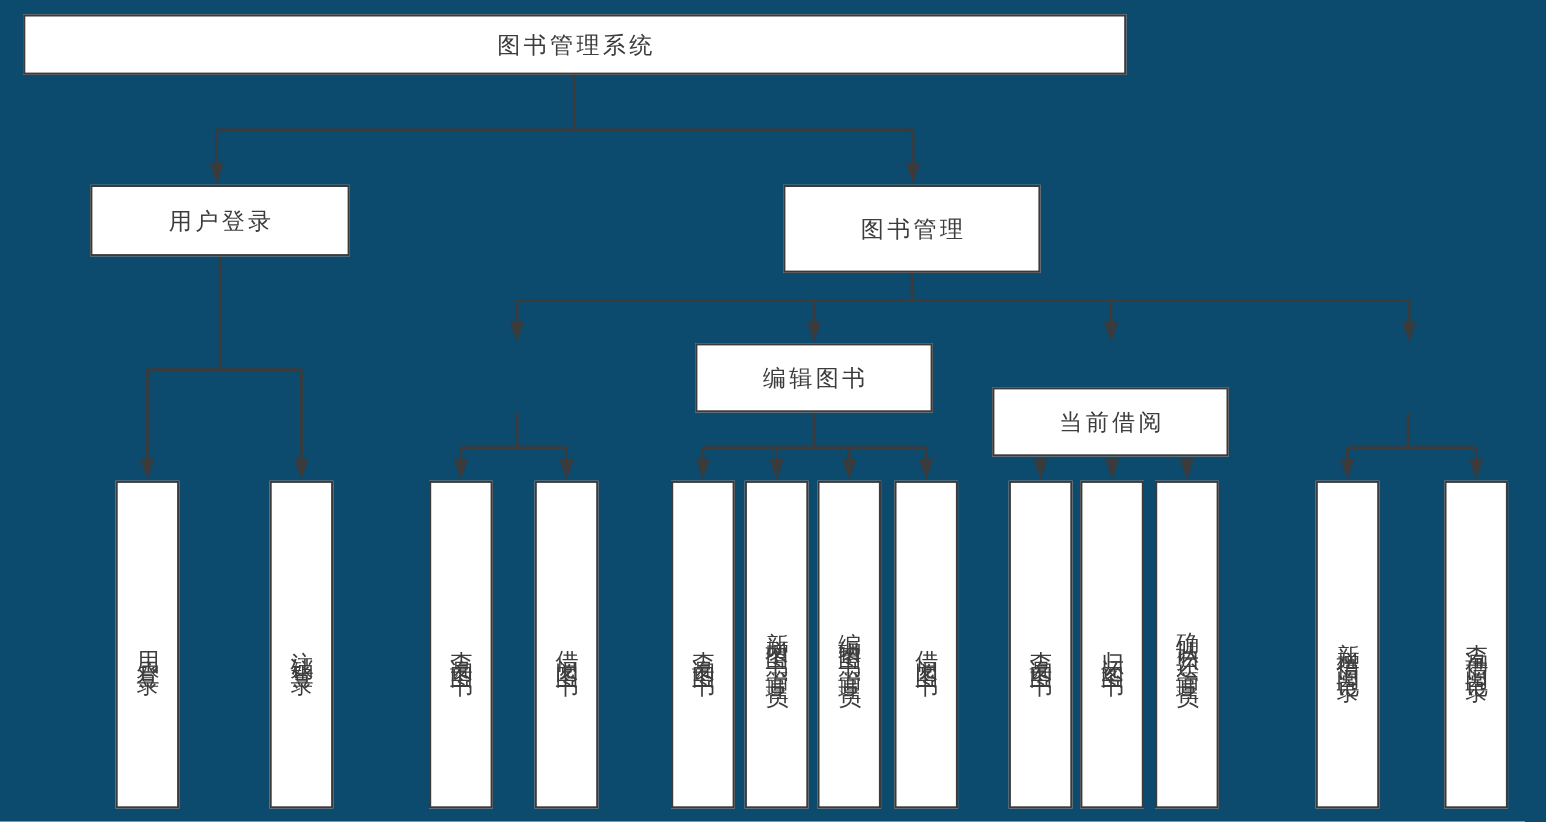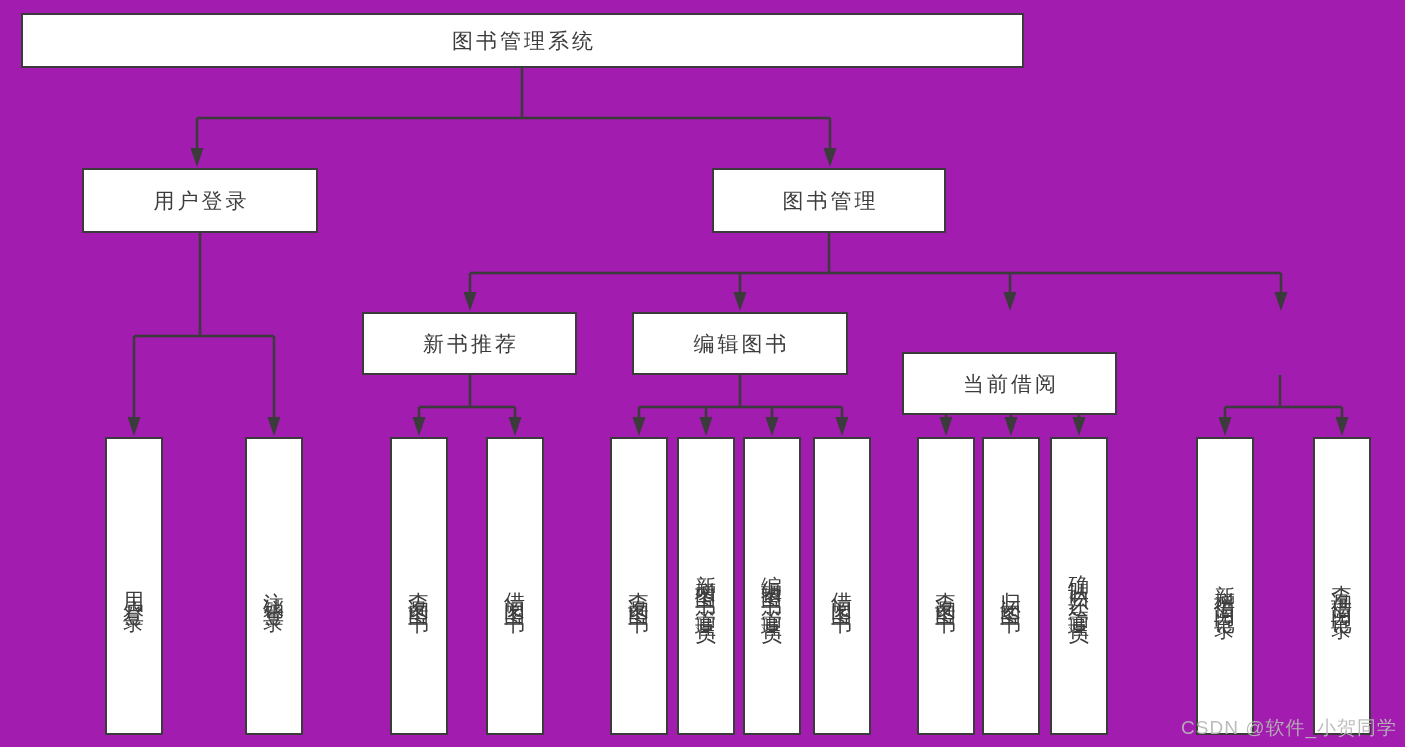--- a/index.html
+++ b/index.html
@@ -2,22 +2,23 @@
 <html><head>
 <meta charset="utf-8">
 <style>
   * { margin: 0; padding: 0; box-sizing: border-box; }
   html, body { background: #ffffff; }
   body { font-family: "Liberation Sans", "DejaVu Sans", sans-serif; }
   #stage {
     position: relative;
     width: 1405px;
     height: 747px;
-    background: #a21caf;
+    background: #0c4a6e;
     overflow: hidden;
+    font-family: Liberation Serif, serif;
   }
   #connectors {
     position: absolute;
     left: 0; top: 0;
     width: 1405px; height: 747px;
   }
   .box {
     position: absolute;
     background: #ffffff;
     border: 2px solid #3b3b3b;
@@ -33,21 +34,21 @@
   .vbox {
     writing-mode: vertical-rl;
     text-orientation: mixed;
     letter-spacing: 7px;
     text-indent: 0;
     line-height: 1;
     padding-top: 6px;
   }
   .root-box   { left: 21px;  top: 13px;  width: 1003px; height: 55px; }
   .lvl2-left  { left: 82px;  top: 168px; width: 236px;  height: 65px; }
-  .lvl2-right { left: 712px; top: 168px; width: 234px;  height: 65px; }
+  .lvl2-right { left: 712px; top: 168px; width: 234px;  height: 80px; }
   .lvl3 { top: 312px; height: 63px; width: 215px; }
   .l3-a { left: 362px; }
   .l3-b { left: 632px; width: 216px; }
   .l3-c { left: 902px; margin-top: 40px; }
   .l3-d { left: 1172px; }
   .leaf { top: 437px; height: 298px; width: 58px; }
   .lf-1  { left: 105px; }
   .lf-2  { left: 245px; }
   .lf-3  { left: 390px; }
   .lf-4  { left: 486px; }
@@ -118,21 +119,20 @@
       <polygon points="1218.5,417 1231.5,417 1225,436"></polygon>
       <polygon points="1335.5,417 1348.5,417 1342,436"></polygon>
     </g>
   </svg>
 
   <div class="box root-box">图书管理系统</div>
 
   <div class="box lvl2-left">用户登录</div>
   <div class="box lvl2-right">图书管理</div>
 
-  <div class="box lvl3 l3-a">新书推荐</div>
   <div class="box lvl3 l3-b">编辑图书</div>
   <div class="box lvl3 l3-c">当前借阅</div>
 
   <div class="box vbox leaf lf-1">用户登录</div>
   <div class="box vbox leaf lf-2">注销登录</div>
 
   <div class="box vbox leaf lf-3">查询图书</div>
   <div class="box vbox leaf lf-4">借阅图书</div>
 
   <div class="box vbox leaf lf-5">查询图书</div>
@@ -140,14 +140,13 @@
   <div class="box vbox leaf lf-7">编辑图书（管理员）</div>
   <div class="box vbox leaf lf-8">借阅图书</div>
 
   <div class="box vbox leaf lf-9">查询图书</div>
   <div class="box vbox leaf lf-10">归还图书</div>
   <div class="box vbox leaf lf-11">确认归还（管理员）</div>
 
   <div class="box vbox leaf lf-12">新增借阅记录</div>
   <div class="box vbox leaf lf-13">查询借阅记录</div>
 
-  <div class="watermark">CSDN @软件_小贺同学</div>
 </div>
 
 </body></html>

